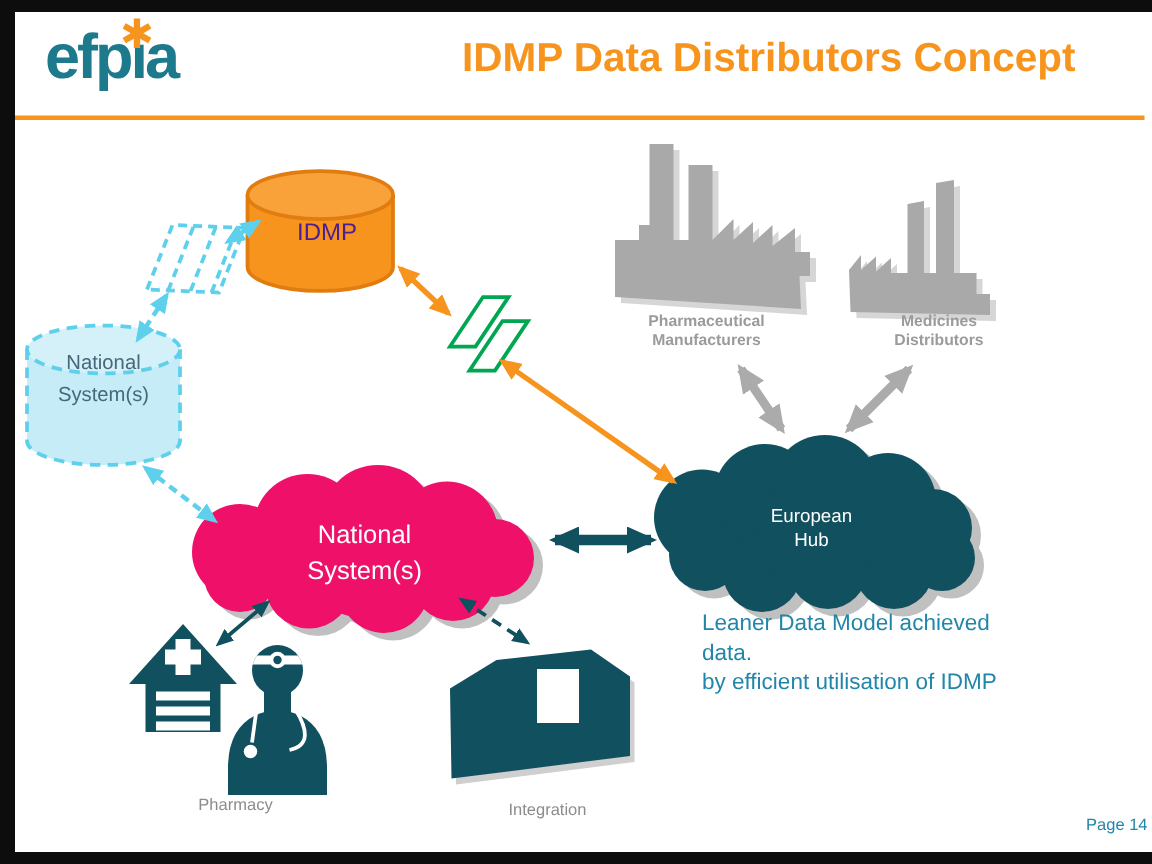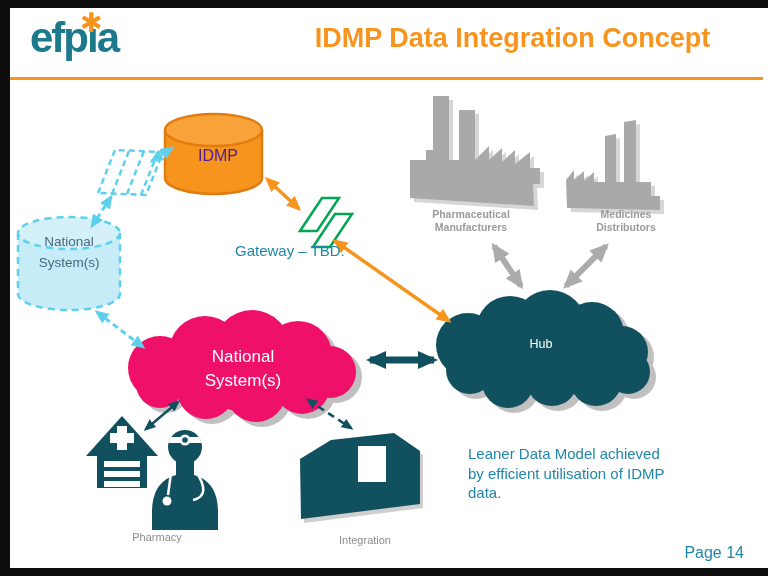--- a/index.html
+++ b/index.html
@@ -32,28 +32,28 @@
   
   .lbl{position:absolute;text-align:center;}
   .idmp-lbl{left:160px;top:139px;width:96px;font-size:16px;font-weight:400;color:#4c1d95;}
   .nm-lbl{left:8px;top:223px;width:102px;font-size:13.5px;line-height:21px;color:#45697B;}
   .gw-lbl{left:225px;top:234px;width:130px;text-align:left;font-size:15px;color:#2186A9;}
   .fac-lbl{font-size:10.5px;line-height:13px;color:#9B9B9B;font-weight:bold;}
   .fac1-lbl{left:381px;top:200px;width:160px;}
   .fac2-lbl{left:546px;top:200px;width:140px;}
   .ns-lbl{left:153px;top:337px;width:160px;font-size:17px;line-height:24px;color:#ffffff;}
   .eh-lbl{left:470px;top:328px;width:122px;font-size:12.5px;line-height:16px;color:#ffffff;}
-  .note{left:458px;top:398px;width:250px;text-align:left;font-size:15px;line-height:19.5px;color:#2186A9;margin-top:38px;}
+  .note{left:458px;top:398px;width:250px;text-align:left;font-size:15px;line-height:19.5px;color:#2186A9;}
   .ph-lbl{left:87px;top:523px;width:120px;font-size:11px;color:#8C8C8C;}
   .wh-lbl{left:295px;top:526px;width:120px;font-size:11px;color:#8C8C8C;}
 
   
   .footer-left{left:25px;top:536px;font-size:13px;color:#2186A9;white-space:nowrap;}
   .footer-left .sep{display:inline-block;width:14px;}
-  .footer-right{right:25px;top:536px;font-size:16px;color:#2186A9;}
+  .footer-right{right:4px;top:536px;font-size:11px;color:#2186A9;}
 </style>
 </head>
 <body>
 
 <div class="slide">
 
   <svg width="753" height="560" viewBox="10 8 753 560">
     <defs>
       <marker id="mo" markerUnits="userSpaceOnUse" markerWidth="15" markerHeight="13" refX="12" refY="6.5" orient="auto-start-reverse">
         <path d="M0,0 L15,6.5 L0,13 Z" fill="#F7941D"></path>
@@ -199,47 +199,47 @@
     <path d="M267,179 L299,209" stroke="#F7941D" stroke-width="3.5" marker-start="url(#mo)" marker-end="url(#mo)"></path>
     <path d="M335,241 L449,321" stroke="#F7941D" stroke-width="3.5" marker-start="url(#mo)" marker-end="url(#mo)"></path>
     <path d="M494,246 L521,286" stroke="#ABABAB" stroke-width="6" marker-start="url(#mg)" marker-end="url(#mg)"></path>
     <path d="M606,246 L566,286" stroke="#ABABAB" stroke-width="6" marker-start="url(#mg)" marker-end="url(#mg)"></path>
     <path d="M370,360 L434,360" stroke="#11505E" stroke-width="7" marker-start="url(#mt)" marker-end="url(#mt)"></path>
     <path d="M178,402 L146,429" stroke="#11505E" stroke-width="2.5" marker-start="url(#ms)" marker-end="url(#ms)"></path>
     <path d="M308,400 L351,428" stroke="#11505E" stroke-width="2.5" stroke-dasharray="7,5" marker-start="url(#ms)" marker-end="url(#ms)"></path>
   </svg>
 
   <div class="abs logo"><span>efp</span><span class="i-wrap"><span>ı</span><span class="ast">✱</span></span><span>a</span></div>
-  <div class="abs title">IDMP Data Integration Concept</div>
+  <div class="abs title">IDMP Data Distributors Concept</div>
   <div class="abs rule"></div>
 
   <div class="lbl idmp-lbl">IDMP</div>
   <div class="lbl nm-lbl">
     <div>National</div>
     <div>System(s)</div>
   </div>
-  <div class="lbl gw-lbl">Gateway – TBD.</div>
   <div class="lbl fac-lbl fac1-lbl">
     <div>Pharmaceutical</div>
     <div>Manufacturers</div>
   </div>
   <div class="lbl fac-lbl fac2-lbl">
     <div>Medicines</div>
     <div>Distributors</div>
   </div>
   <div class="lbl ns-lbl">
     <div>National</div>
     <div>System(s)</div>
   </div>
   <div class="lbl eh-lbl">
+    <div>European</div>
     <div>Hub</div>
   </div>
   <div class="lbl note">
     <div>Leaner Data Model achieved</div>
+    <div>data.</div>
     <div>by efficient utilisation of IDMP</div>
-    <div>data.</div>
   </div>
   <div class="lbl ph-lbl">Pharmacy</div>
   <div class="lbl wh-lbl">Integration</div>
 
   <div class="abs footer-right">Page 14</div>
 
 </div>
 
 </body></html>

